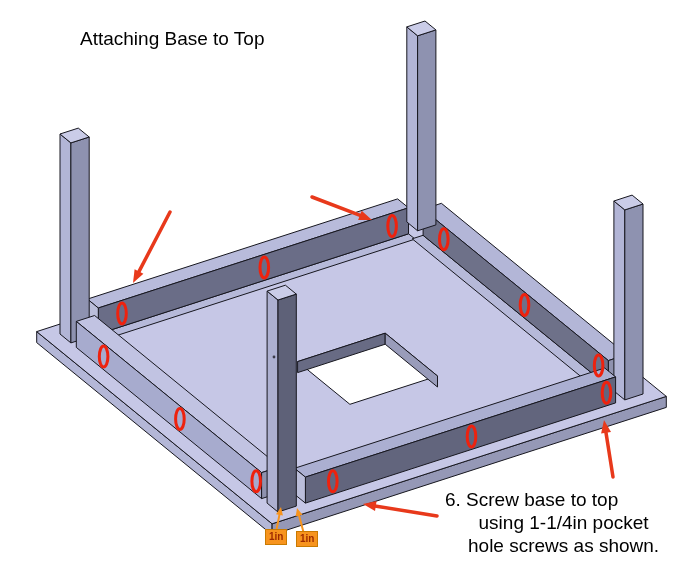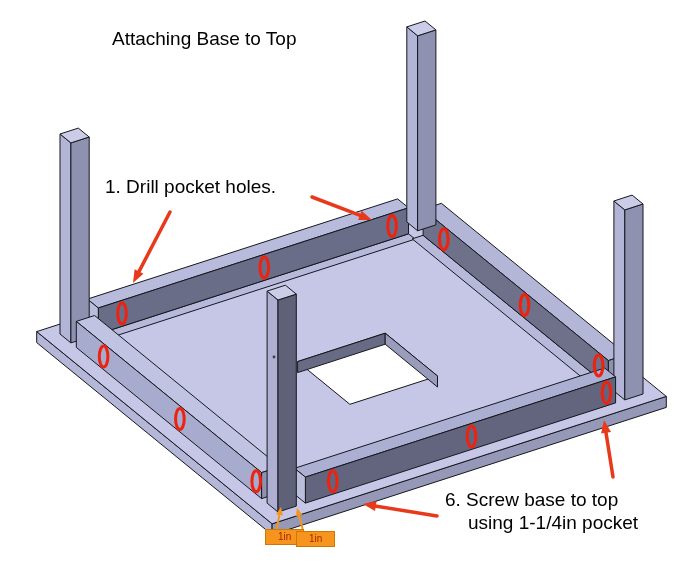--- a/index.html
+++ b/index.html
@@ -1,25 +1,25 @@
 <!DOCTYPE html>
 <html><head>
 <meta charset="utf-8">
 <style>
   html,body{margin:0;padding:0;background:#fff;}
   .stage{position:relative;width:700px;height:574px;background:#ffffff;
          font-family:"Liberation Sans",sans-serif;overflow:hidden;}
   #scene{position:absolute;left:0;top:0;}
   .lbl{position:absolute;color:#000;font-size:19px;line-height:23px;white-space:nowrap;}
-  .title{left:80px;top:27px;margin-left:32px;}
+  .title{left:80px;top:27px;}
   .note1{left:105px;top:175px;}
   .note2{left:445px;top:488px;}
   .note2 .cont{padding-left:23px;text-align:center;}
-  .dim{position:absolute;font-size:10px;font-weight:normal;line-height:12px;
-       padding:1px 12px;border:1.5px solid #c97a00;background:#f7941e;color:#9e2a00;
+  .dim{position:absolute;font-size:10px;font-weight:bold;line-height:12px;
+       padding:1px 3px;border:1.5px solid #c97a00;background:#f7941e;color:#9e2a00;
        white-space:nowrap;}
   .dim-left{left:265px;top:529px;}
   .dim-right{left:296px;top:531px;}
 </style>
 </head>
 <body>
 
 <div class="stage">
   <svg id="scene" width="700" height="574" viewBox="0 0 700 574">
       <polygon points="36.7,331.6 272.1,523.8 272.1,534.8 36.7,342.6" fill="#b4b7d7" stroke="#17171f" stroke-width="1" stroke-linejoin="round"></polygon>
@@ -75,22 +75,22 @@
       <line x1="437" y1="516" x2="374.84526573297103" y2="505.92085390264396" stroke="#e8391b" stroke-width="3.5" stroke-linecap="round"></line>
       <polygon points="363.0,504.0 376.6,501.1 375.0,511.0" fill="#e8391b"></polygon>
       <line x1="276" y1="532" x2="279.62718705403273" y2="513.8640647298364" stroke="#f7941e" stroke-width="2" stroke-linecap="round"></line>
       <polygon points="281.0,507.0 282.9,515.5 276.0,514.2" fill="#f7941e"></polygon>
       <line x1="304" y1="534" x2="298.8198143141351" y2="514.7593103096447" stroke="#f7941e" stroke-width="2" stroke-linecap="round"></line>
       <polygon points="297.0,508.0 302.5,514.8 295.7,516.6" fill="#f7941e"></polygon>
     </svg>
 
   <div class="lbl title">Attaching Base to Top</div>
 
-  <div class="lbl note1">1. Drill pocket holes.</div>
 
   <div class="lbl note2">
     <div>6. Screw base to top</div>
     <div class="cont">using 1-1/4in pocket</div>
+    <div class="cont">hole screws as shown.</div>
   </div>
 
   <div class="dim dim-left">1in</div>
   <div class="dim dim-right">1in</div>
 </div>
 
 </body></html>

